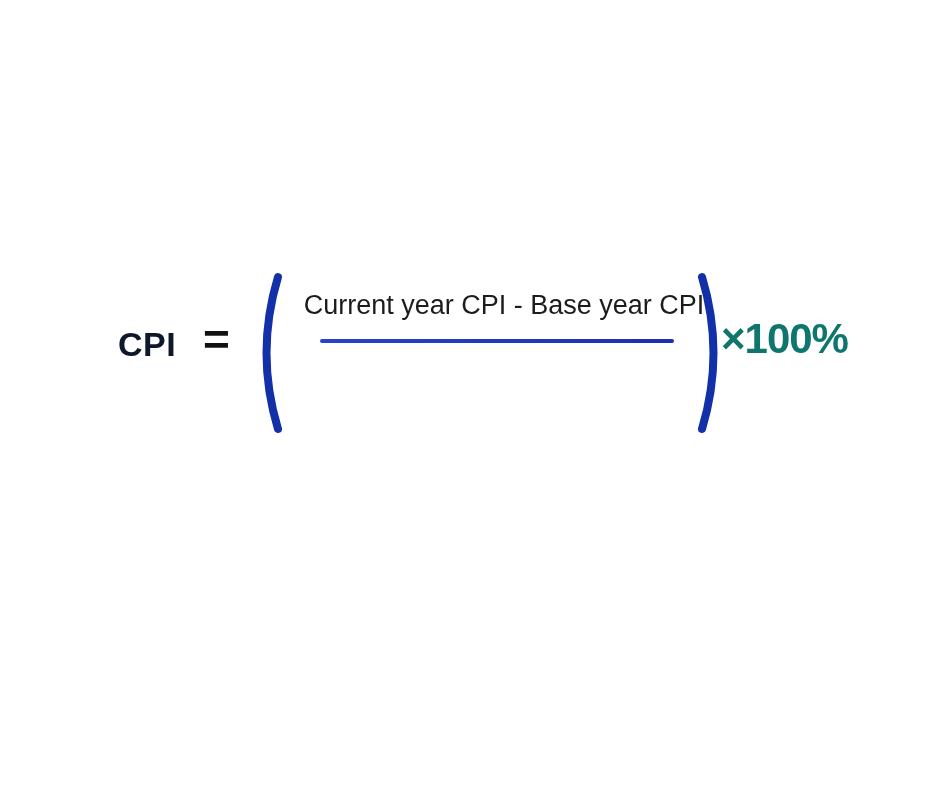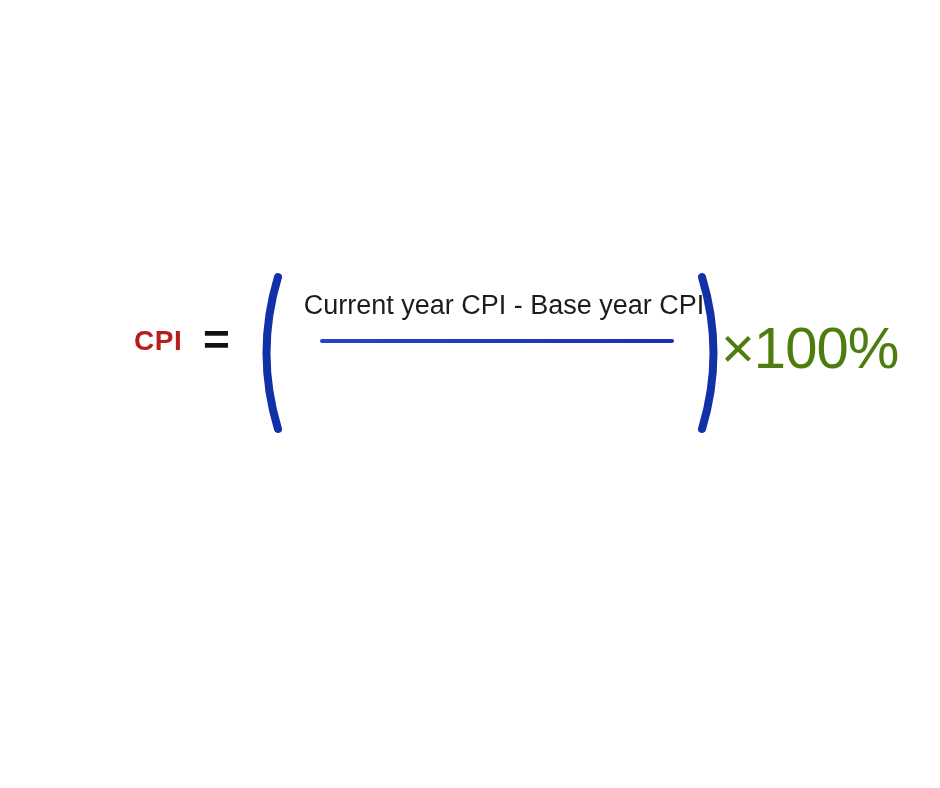--- a/index.html
+++ b/index.html
@@ -10,26 +10,26 @@
   .canvas {
     position: relative;
     width: 940px;
     height: 788px;
     background: #ffffff;
     overflow: hidden;
     font-family: "Liberation Sans", "DejaVu Sans", sans-serif;
   }
   .cpi {
     position: absolute;
-    left: 134px;
+    left: 118px;
     top: 327px;
-    font-size: 28px;
+    font-size: 34px;
     font-weight: 800;
     letter-spacing: 0.5px;
-    color: #b91c1c;
+    color: #0f172a;
     line-height: 1;
     white-space: nowrap;
   }
   .sub {
     position: absolute;
     left: 4px;
     top: 371px;
     font-size: 23px;
     font-style: italic;
     font-weight: 500;
@@ -78,24 +78,24 @@
     height: 4px;
     margin-top: 19px;
     margin-bottom: 12px;
     border-radius: 2px;
     background: linear-gradient(90deg, #2a41c9, #1c30ae);
   }
   .multiplier {
     position: absolute;
     left: 721px;
     top: 316px;
-    font-size: 58px;
-    font-weight: 400;
+    font-size: 42px;
+    font-weight: 700;
     letter-spacing: -1px;
-    color: #4d7c0f;
+    color: #0f766e;
     line-height: 1.1;
     white-space: nowrap;
   }
 </style>
 </head>
 <body>
 
 <div class="canvas">
 
   <span class="cpi">CPI</span>

